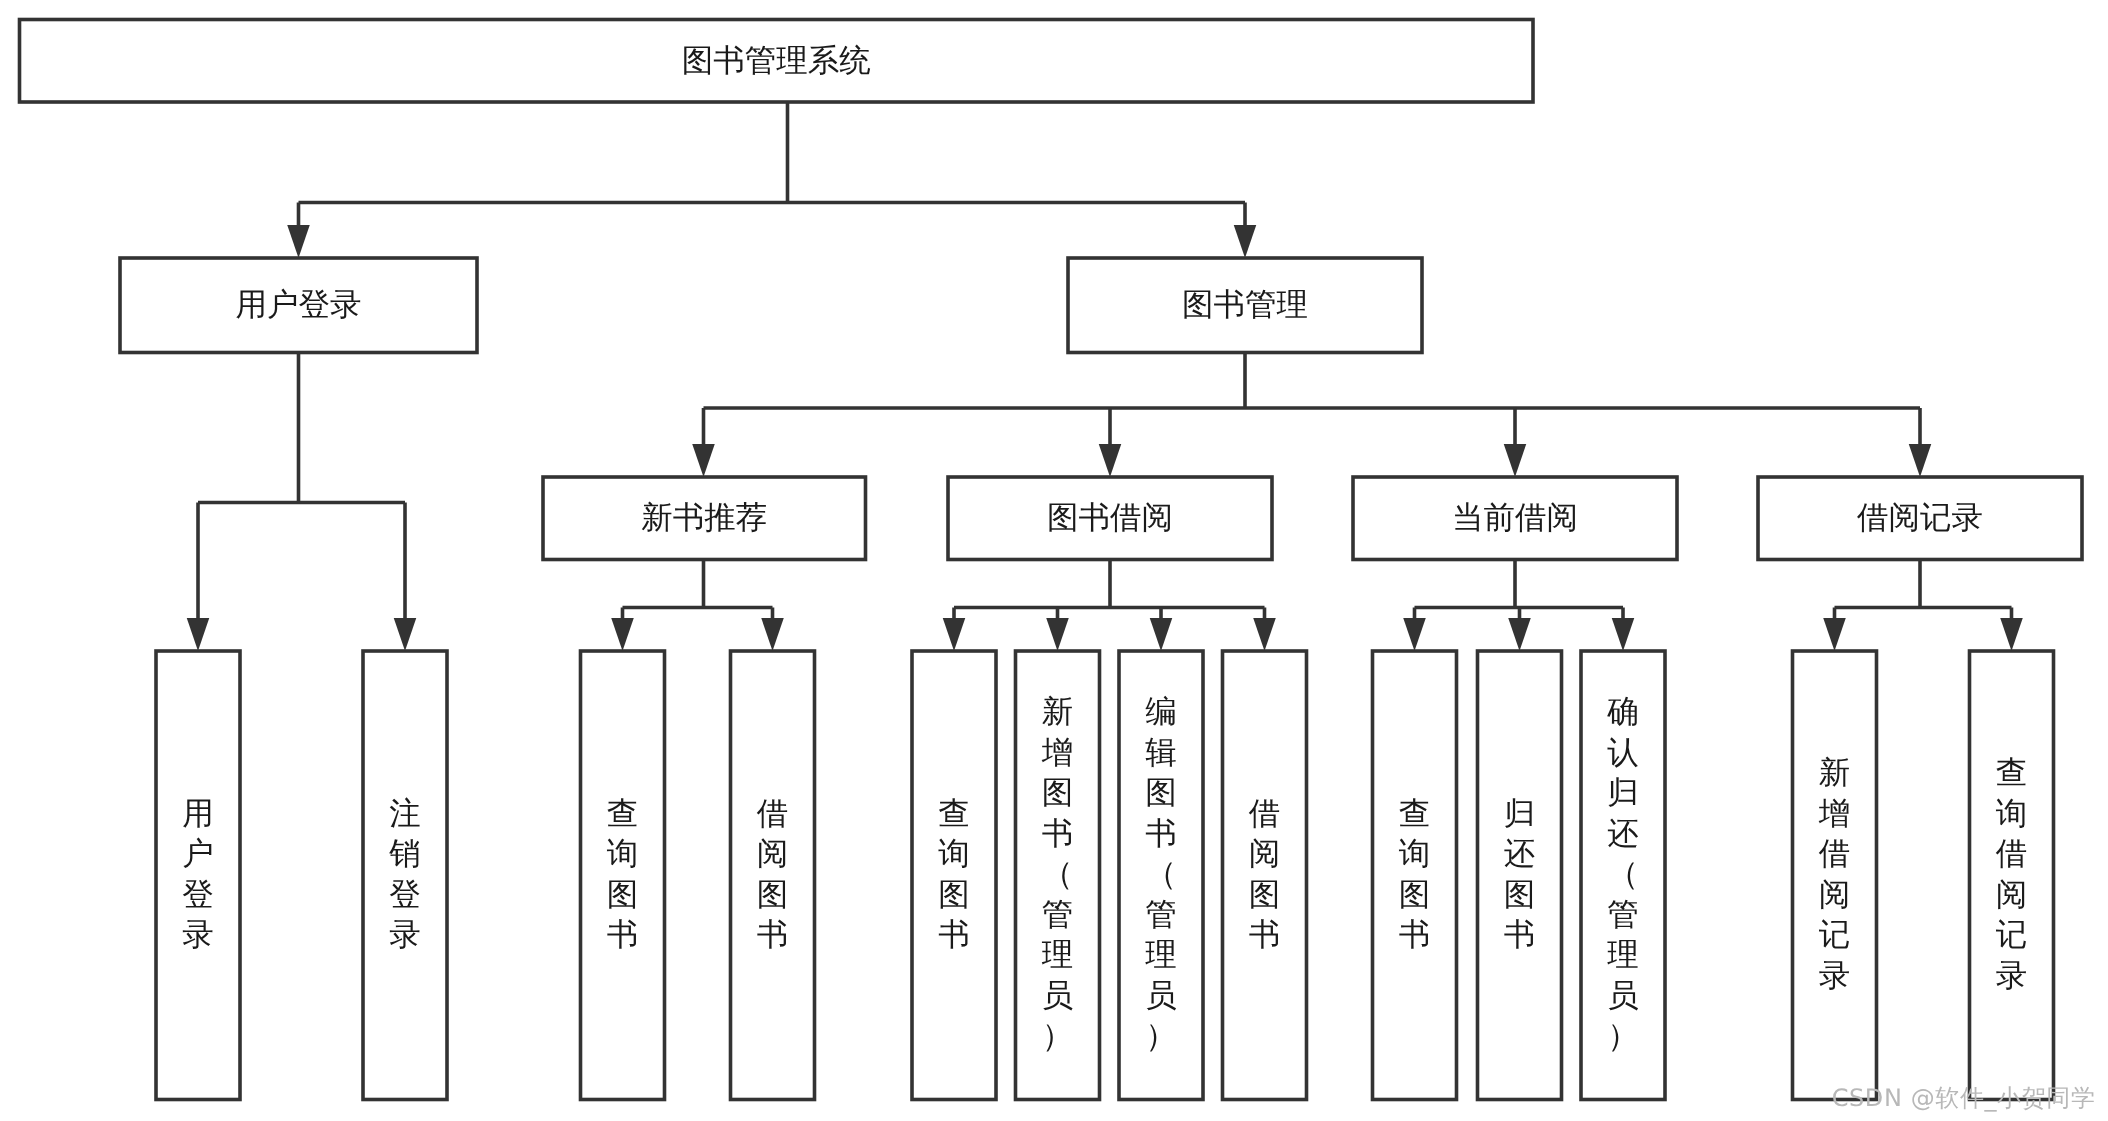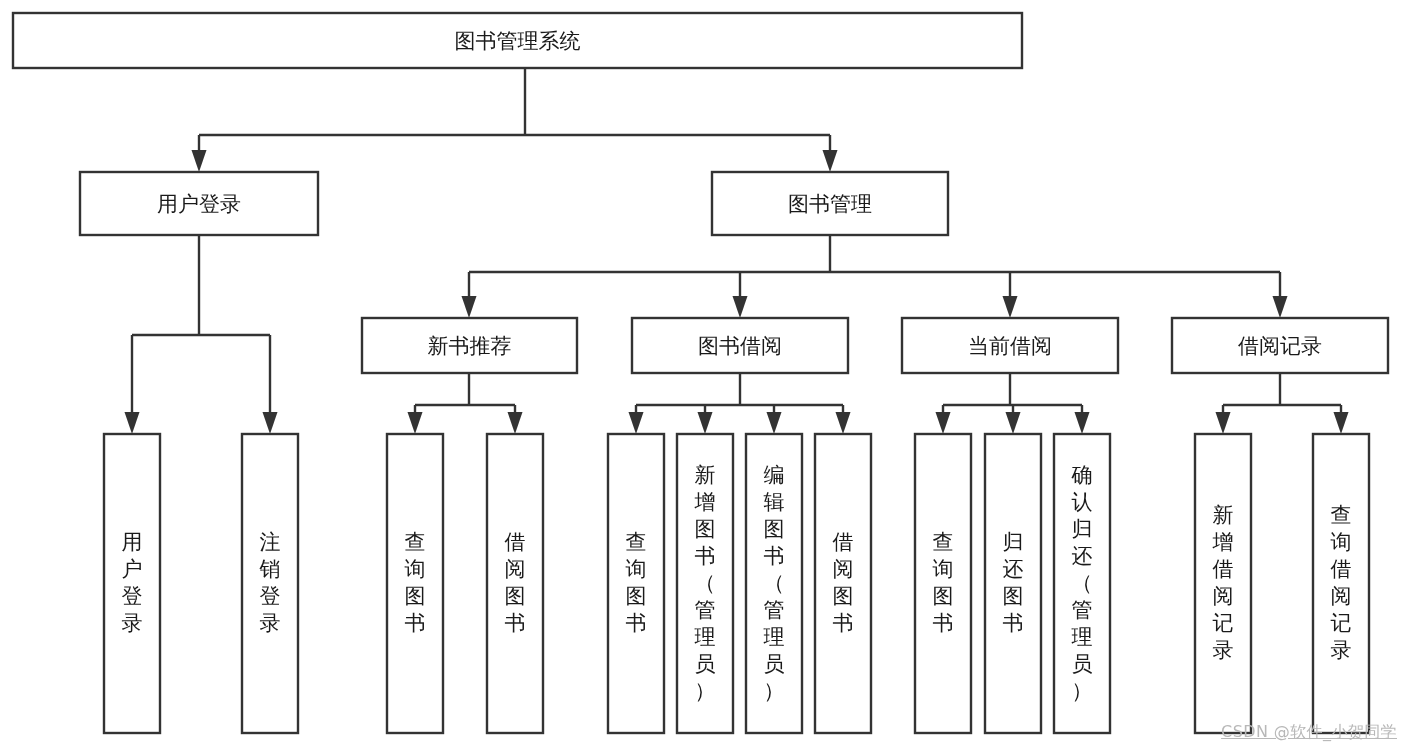--- a/index.html
+++ b/index.html
@@ -58,21 +58,20 @@
   .watermark {
     position: absolute;
     right: 8px;
     bottom: 4px;
     font-family: "DejaVu Sans", "Liberation Sans", sans-serif;
     font-size: 16px;
     color: #b8b8b8;
     white-space: nowrap;
     letter-spacing: 0.4px;
     pointer-events: none;
-    text-decoration: underline;
   }
 </style>
 </head>
 <body>
 
 <div id="diagram-root">
   <svg class="diagram" id="diagram-svg" viewBox="0 0 1405 747" xmlns="http://www.w3.org/2000/svg">
       <g>
         <g>
           <line class="connector" x1="525" y1="68" x2="525" y2="135"></line>

